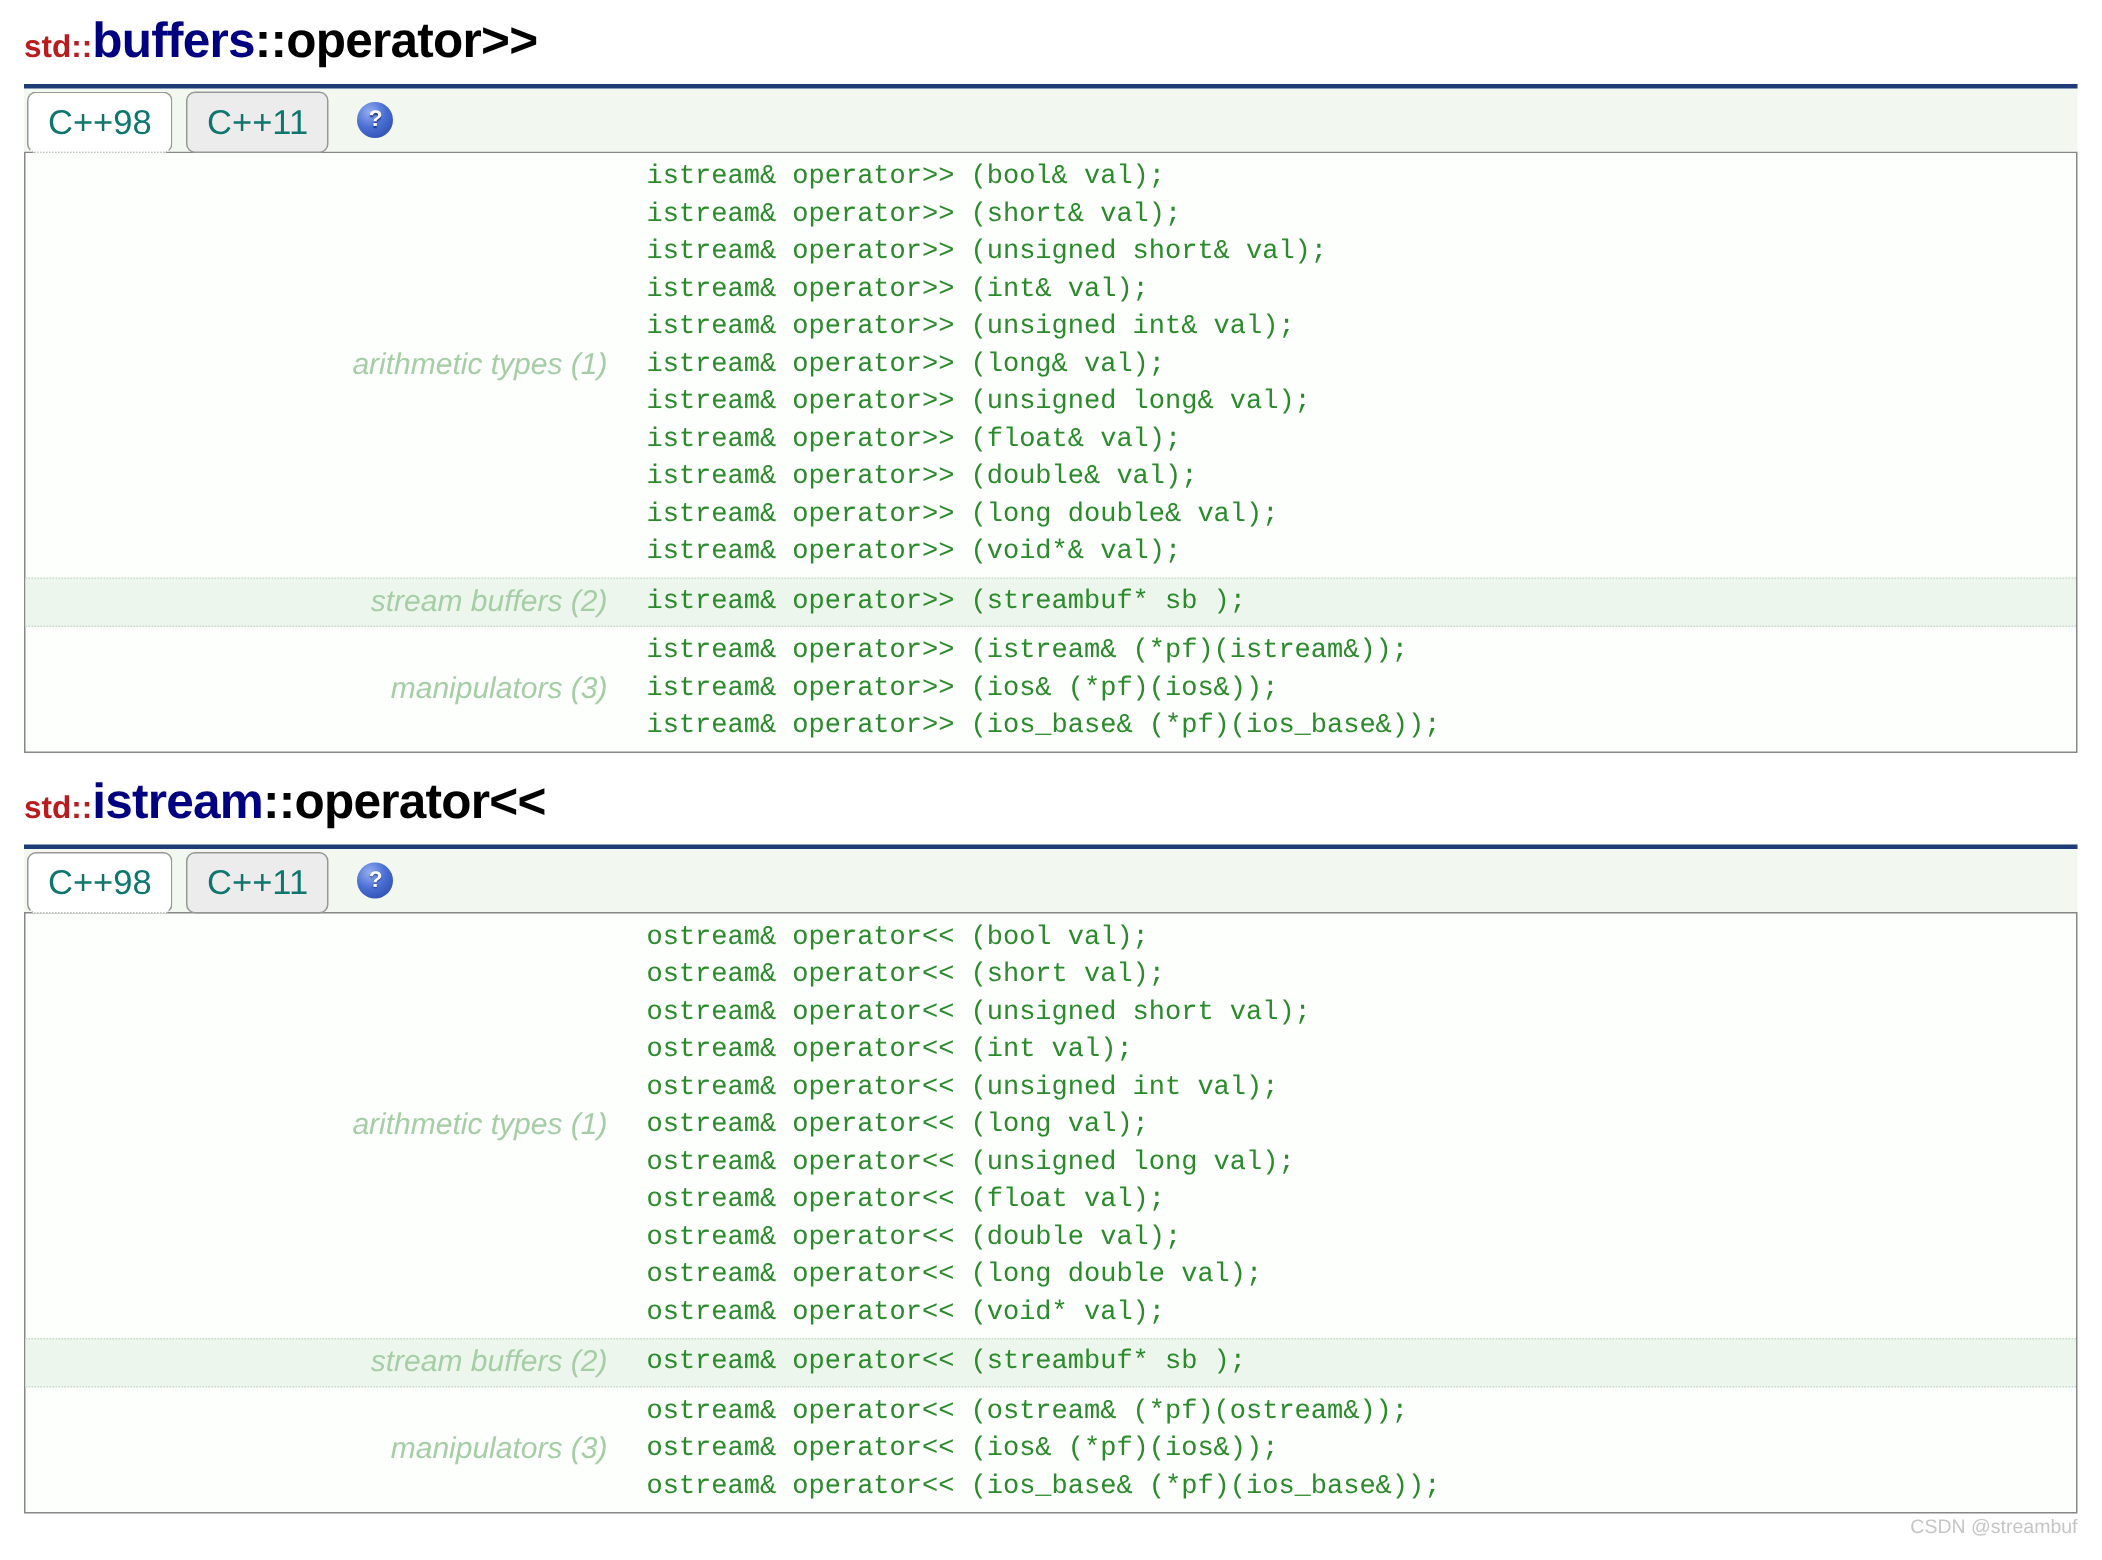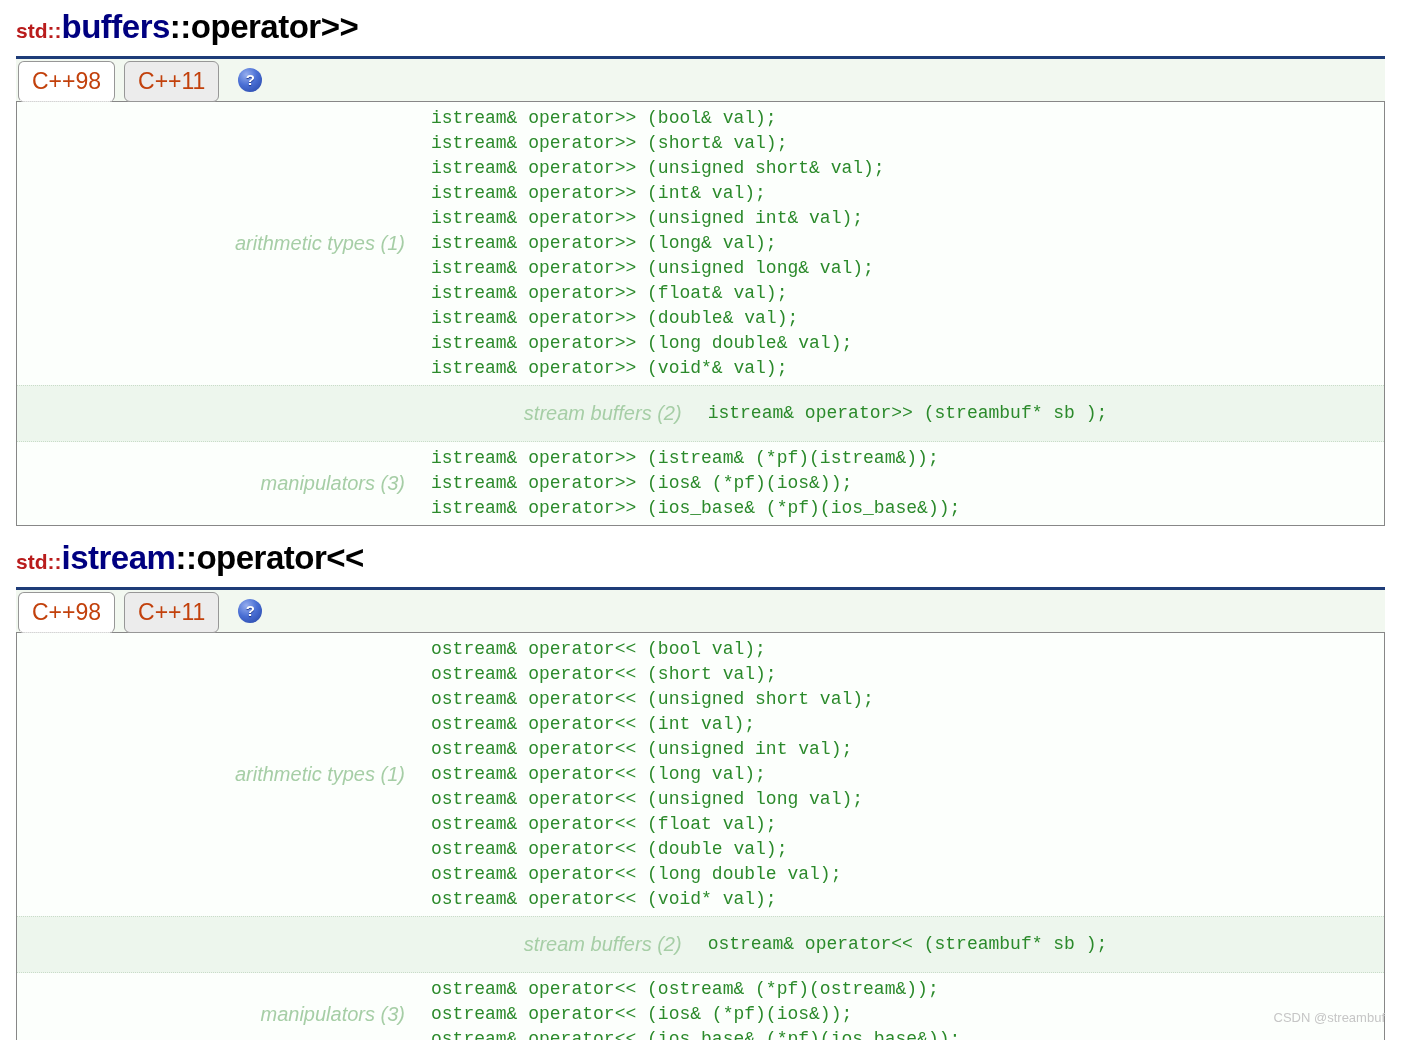--- a/index.html
+++ b/index.html
@@ -15,41 +15,40 @@
   .t-member { font-size:33px; font-weight:bold; color:#000000; letter-spacing:-0.5px; }
 
   .tabstrip {
     border-top:3px solid #1e3c78; background:#f2f8f0;
     display:flex; align-items:stretch; height:42px; padding-left:2px;
     position:relative; z-index:1;
   }
   .tab {
     box-sizing:border-box; margin:2px 9px -1px 0; padding:0 13px;
     display:flex; align-items:center;
-    font-size:23px; color:#c2410c; background:#ececec;
+    font-size:23px; color:#0f766e; background:#ececec;
     border:1px solid #979797; border-radius:6px; z-index:2; cursor:pointer;
     white-space:nowrap;
   }
   .tab.active { background:#ffffff; border-bottom:1px dotted #bdbdbd; }
   .help {
     width:24px; height:24px; border-radius:50%; margin:auto 0 auto 10px;
     background: radial-gradient(circle at 35% 28%, #96aeee 0%, #4a6fd4 45%, #2443a4 100%);
     color:#ffffff; font-weight:bold; font-size:15px;
     display:flex; align-items:center; justify-content:center;
     cursor:pointer; flex:0 0 auto;
     text-shadow:0 1px 1px #1a338a;
   }
 
   .codebox { border:1px solid #878787; background:#fcfffc; position:relative; z-index:0; }
   .row { display:flex; padding:4px 0; }
   .row.hl {
     background:#edf6ed;
     border-top:1px dotted #c9dcc9; border-bottom:1px dotted #c9dcc9;
-    padding:15px 0;
-    justify-content:center;
+    padding:3px 0;
   }
   .lab {
     width:414px; box-sizing:border-box; padding-right:26px; flex:0 0 auto;
     display:flex; align-items:center; justify-content:flex-end;
     font-style:italic; font-size:20px; color:#a6cea6; white-space:nowrap;
   }
   .code {
     font-family:Liberation Mono, monospace; font-size:18px; line-height:25px;
     color:#2b8a2b; white-space:pre;
   }

